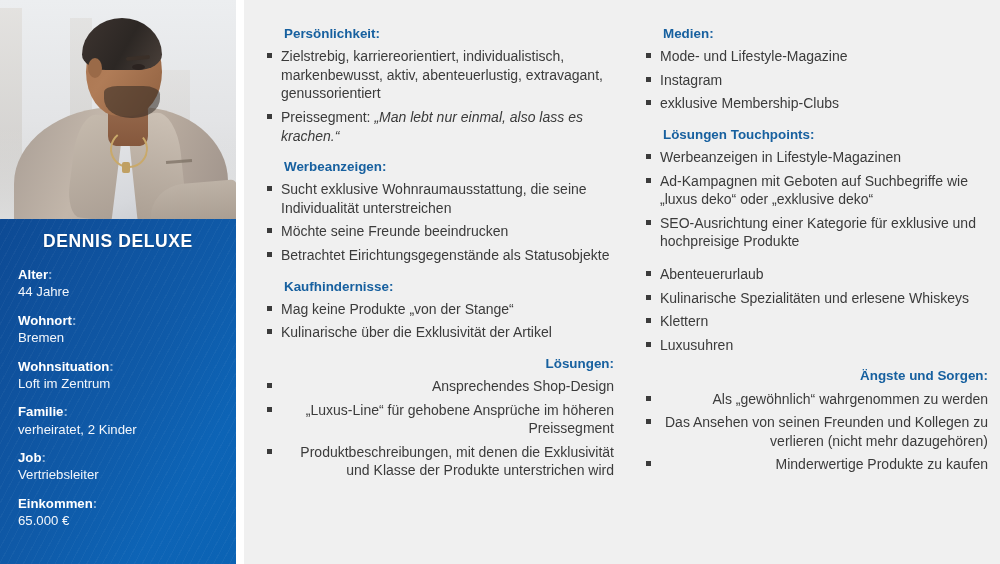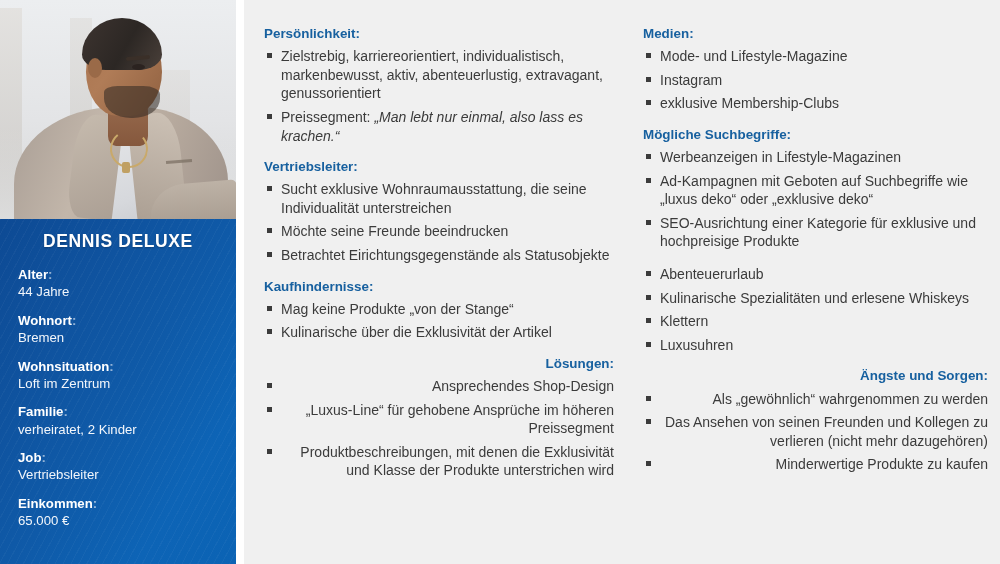--- a/index.html
+++ b/index.html
@@ -254,20 +254,21 @@
     padding: 26px 12px 0 11px;
   }
   .section { margin-bottom: 14px; }
   .section:last-child { margin-bottom: 0; text-align: right; }
   .section-title {
     color: #17609f;
     font-size: 13.4px;
     font-weight: bold;
     margin-bottom: 5px;
     line-height: 1.2;
+    margin-left: 20px;
   }
   ul.bullets {
     list-style: none;
     margin: 0;
     padding: 0;
   }
   ul.bullets li {
     position: relative;
     padding-left: 17px;
     margin-bottom: 5px;
@@ -352,21 +353,21 @@
     <div class="columns">
       <div class="col col-left">
           <div class="section">
             <div class="section-title">Persönlichkeit:</div>
             <ul class="bullets">
               <li><span>Zielstrebig, karriereorientiert, individualistisch, markenbewusst, aktiv, abenteuerlustig, extravagant, genussorientiert</span></li>
               <li><span>Preissegment: </span><span class="italic">„Man lebt nur einmal, also lass es krachen.“</span></li>
             </ul>
           </div>
           <div class="section">
-            <div class="section-title">Vertriebsleiter:</div>
+            <div class="section-title">Werbeanzeigen:</div>
             <ul class="bullets">
               <li><span>Sucht exklusive Wohnraumausstattung, die seine Individualität unterstreichen</span></li>
               <li><span>Möchte seine Freunde beeindrucken</span></li>
               <li><span>Betrachtet Eirichtungsgegenstände als Statusobjekte</span></li>
             </ul>
           </div>
           <div class="section">
             <div class="section-title">Kaufhindernisse:</div>
             <ul class="bullets">
               <li><span>Mag keine Produkte „von der Stange“</span></li>
@@ -385,21 +386,21 @@
       <div class="col col-right">
           <div class="section">
             <div class="section-title">Medien:</div>
             <ul class="bullets">
               <li><span>Mode- und Lifestyle-Magazine</span></li>
               <li><span>Instagram</span></li>
               <li><span>exklusive Membership-Clubs</span></li>
             </ul>
           </div>
           <div class="section">
-            <div class="section-title">Mögliche Suchbegriffe:</div>
+            <div class="section-title">Lösungen Touchpoints:</div>
             <ul class="bullets">
               <li><span>Werbeanzeigen in Lifestyle-Magazinen</span></li>
               <li><span>Ad-Kampagnen mit Geboten auf Suchbegriffe wie „luxus deko“ oder „exklusive deko“</span></li>
               <li><span>SEO-Ausrichtung einer Kategorie für exklusive und hochpreisige Produkte</span></li>
             </ul>
           </div>
           <div class="section">
             <ul class="bullets">
               <li><span>Abenteuerurlaub</span></li>
               <li><span>Kulinarische Spezialitäten und erlesene Whiskeys</span></li>

